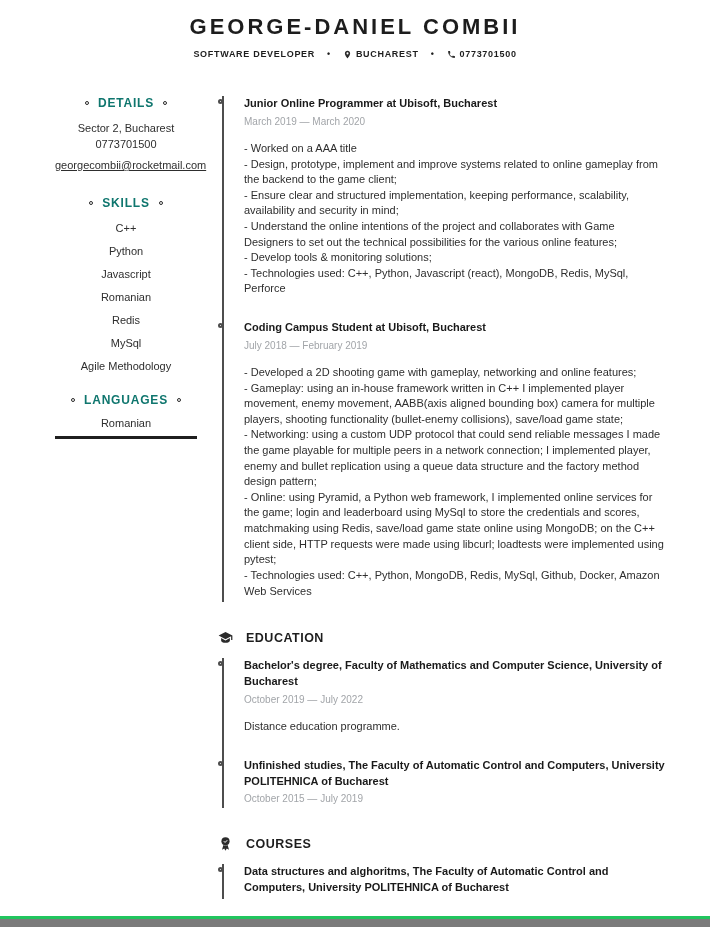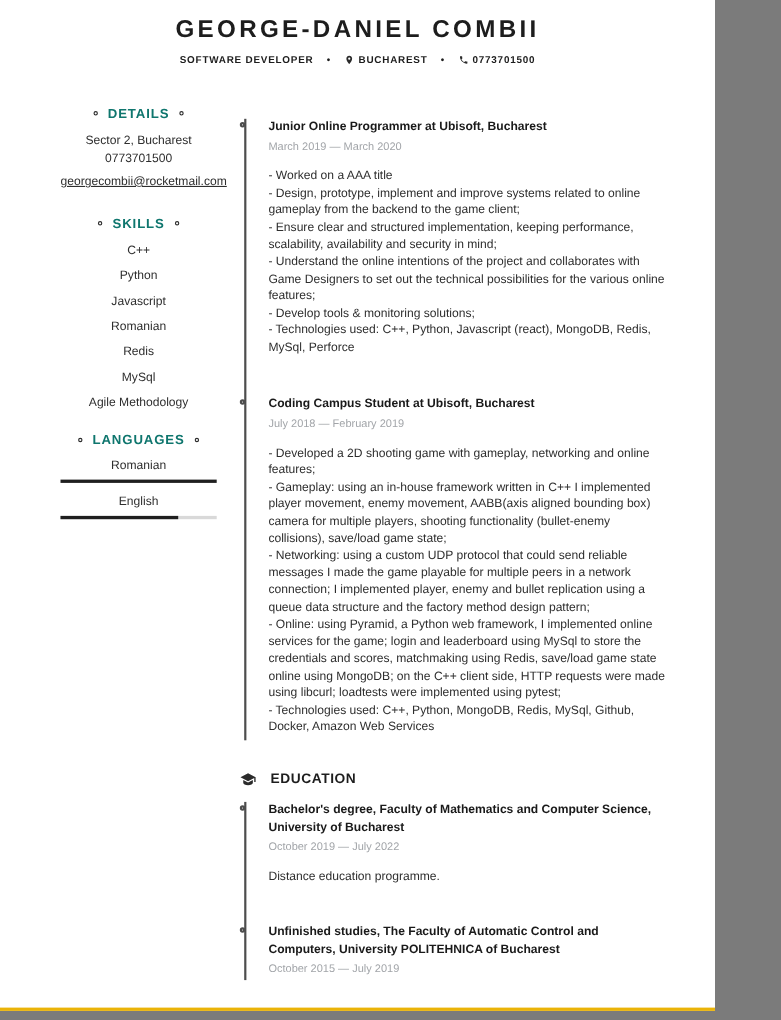--- a/index.html
+++ b/index.html
@@ -1,18 +1,18 @@
 <!DOCTYPE html>
 <html><head>
 <meta charset="utf-8">
 <style>
   * { margin:0; padding:0; box-sizing:border-box; }
   html,body { width:710px; }
   body { background:#7b7b7b; font-family:"Liberation Sans", sans-serif; -webkit-font-smoothing:antialiased; }
-  .page { width:650px; height:919px; background:#ffffff; position:relative; overflow:hidden; border-bottom:3px solid #eab308; }
+  .page { width:710px; height:919px; background:#ffffff; position:relative; overflow:hidden; border-bottom:3px solid #22c55e; }
 
   
   .header { text-align:center; padding-top:14px; }
   .name { font-size:22px; font-weight:700; letter-spacing:3px; color:#1d1d1d; }
   .contact { margin-top:9px; font-size:9px; font-weight:700; letter-spacing:.7px; color:#1d1d1d;
              display:flex; justify-content:center; align-items:center; gap:12px; }
   .citem { display:inline-flex; align-items:center; gap:4px; }
   .sep { font-size:9px; color:#1d1d1d; }
   .ic { width:9px; height:9px; display:inline-block; }
   .ic svg { width:100%; height:100%; fill:#2b2b2b; display:block; }
@@ -40,21 +40,21 @@
   .lang-fill { display:block; height:3px; background:#1f1f1f; width:0; }
 
   
   .main { flex:1; margin-left:21px; margin-right:45px; }
   .msection { margin-bottom:28px; }
   .sec-head { display:flex; align-items:center; gap:13px; margin-bottom:13px; }
   .sec-icon { width:15px; height:15px; flex:none; }
   .sec-icon svg { width:100%; height:100%; fill:#2b2b2b; display:block; }
   .sec-title { font-size:12.5px; font-weight:700; letter-spacing:.5px; color:#1d1d1d; }
   .entries { margin-left:4px; border-left:2px solid #4d4d4d; padding-left:20px; }
-  .entry { position:relative; padding-bottom:23px;margin-top:12px; }
+  .entry { position:relative; padding-bottom:23px; }
   .entry:last-child { padding-bottom:3px; }
   .dot { position:absolute; left:-26px; top:3px; width:5px; height:5px; background:#fff;
          border:2px solid #4d4d4d; border-radius:50%; }
   .entry-title { font-size:11px; font-weight:700; color:#1a1a1a; line-height:1.45; }
   .entry-date { font-size:10px; color:#a2a5a9; margin-top:3px; line-height:1.3; }
   .entry-desc { font-size:11px; color:#2e2e2e; line-height:1.42; margin-top:13px; white-space:pre-line; }
 </style>
 </head>
 <body>
 
@@ -125,26 +125,20 @@
           <span>LANGUAGES</span>
           <span class="ring"></span>
         </div>
         <div class="langs">
           <div class="lang">
             <div class="lang-label">Romanian</div>
             <div class="lang-bar">
                 <span class="lang-fill" style="width: 100%;"></span>
               </div>
           </div>
-          <div class="lang">
-            <div class="lang-label">English</div>
-            <div class="lang-bar">
-                <span class="lang-fill" style="width: 75%;"></span>
-              </div>
-          </div>
         </div>
       </section>
 
     </aside>
 
     <main class="main">
 
       <section class="msection">
         <div class="entries">
           <article class="entry">

